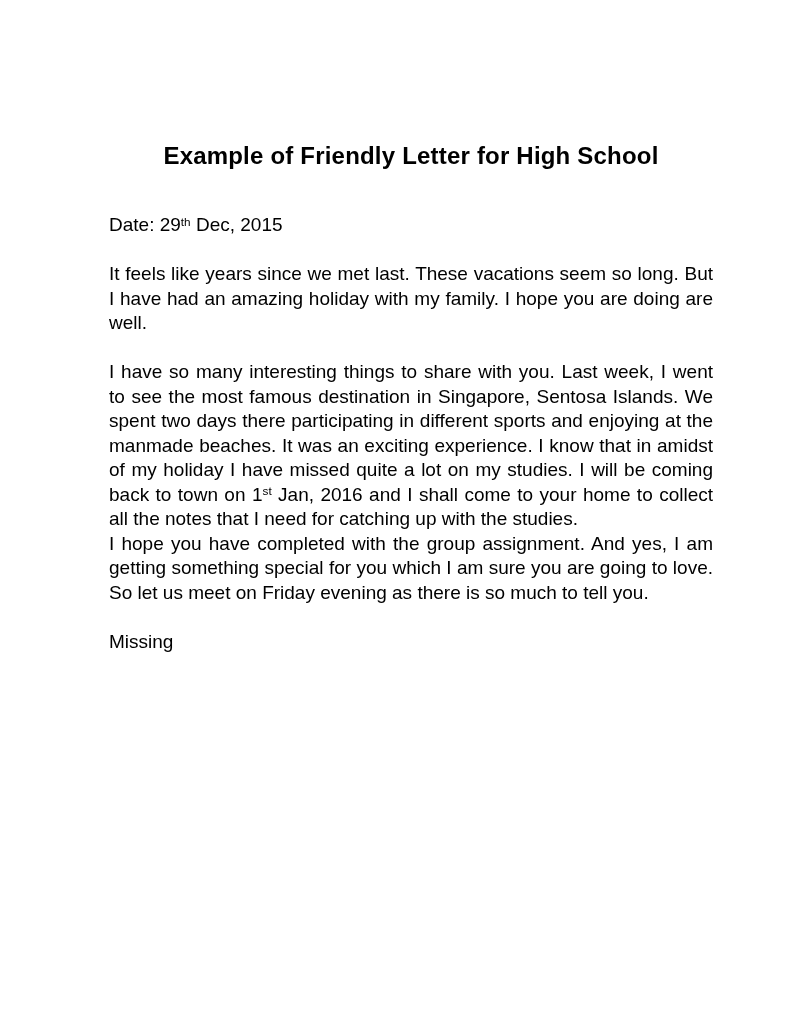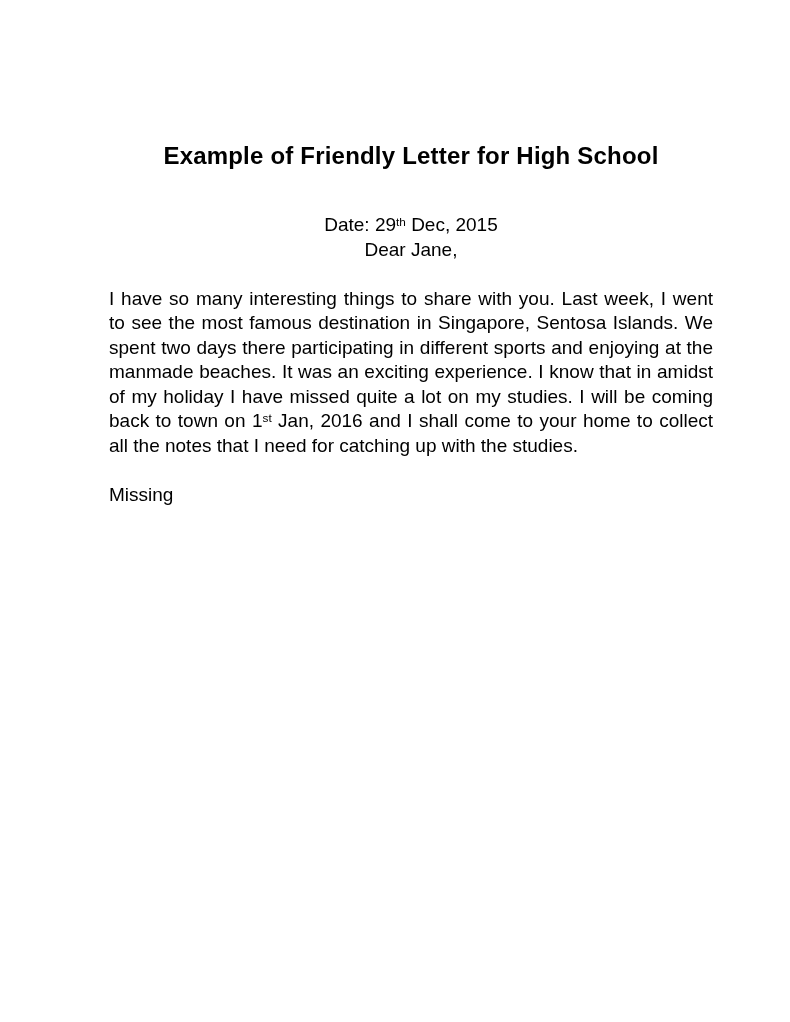--- a/index.html
+++ b/index.html
@@ -28,21 +28,21 @@
     letter-spacing: 0.2px;
   }
   .letter {
     font-size: 19px;
     line-height: 24.5px;
   }
   .letter p {
     margin: 0;
   }
   .line {
-    text-align: center;
+    text-align: left;
   }
   .para {
     text-align: justify;
     margin-top: 24.5px !important;
   }
   .para.no-gap {
     margin-top: 0 !important;
   }
   .plain {
     text-align: left;
@@ -59,23 +59,24 @@
 <body>
 
 <div class="page">
 
   <h1 class="title">Example of Friendly Letter for High School</h1>
 
   <div class="letter">
 
     <p class="line"><span>Date: 29</span><sup class="ordinal">th</sup><span> Dec, 2015</span></p>
 
-    <p class="line">Dear Jane,</p>
 
+    <p class="para">It feels like years since we met last. These vacations seem so long. But I have had an amazing holiday with my family. I hope you are doing are well.</p>
 
     <p class="para"><span>I have so many interesting things to share with you. Last week, I went to see the most famous destination in Singapore, Sentosa Islands. We spent two days there participating in different sports and enjoying at the manmade beaches. It was an exciting experience. I know that in amidst of my holiday I have missed quite a lot on my studies. I will be coming back to town on 1</span><sup class="ordinal">st</sup><span> Jan, 2016 and I shall come to your home to collect all the notes that I need for catching up with the studies.</span></p>
 
+    <p class="para no-gap">I hope you have completed with the group assignment. And yes, I am getting something special for you which I am sure you are going to love. So let us meet on Friday evening as there is so much to tell you.</p>
 
 
     <p class="para plain">Missing</p>
 
   </div>
 </div>
 
 </body></html>

